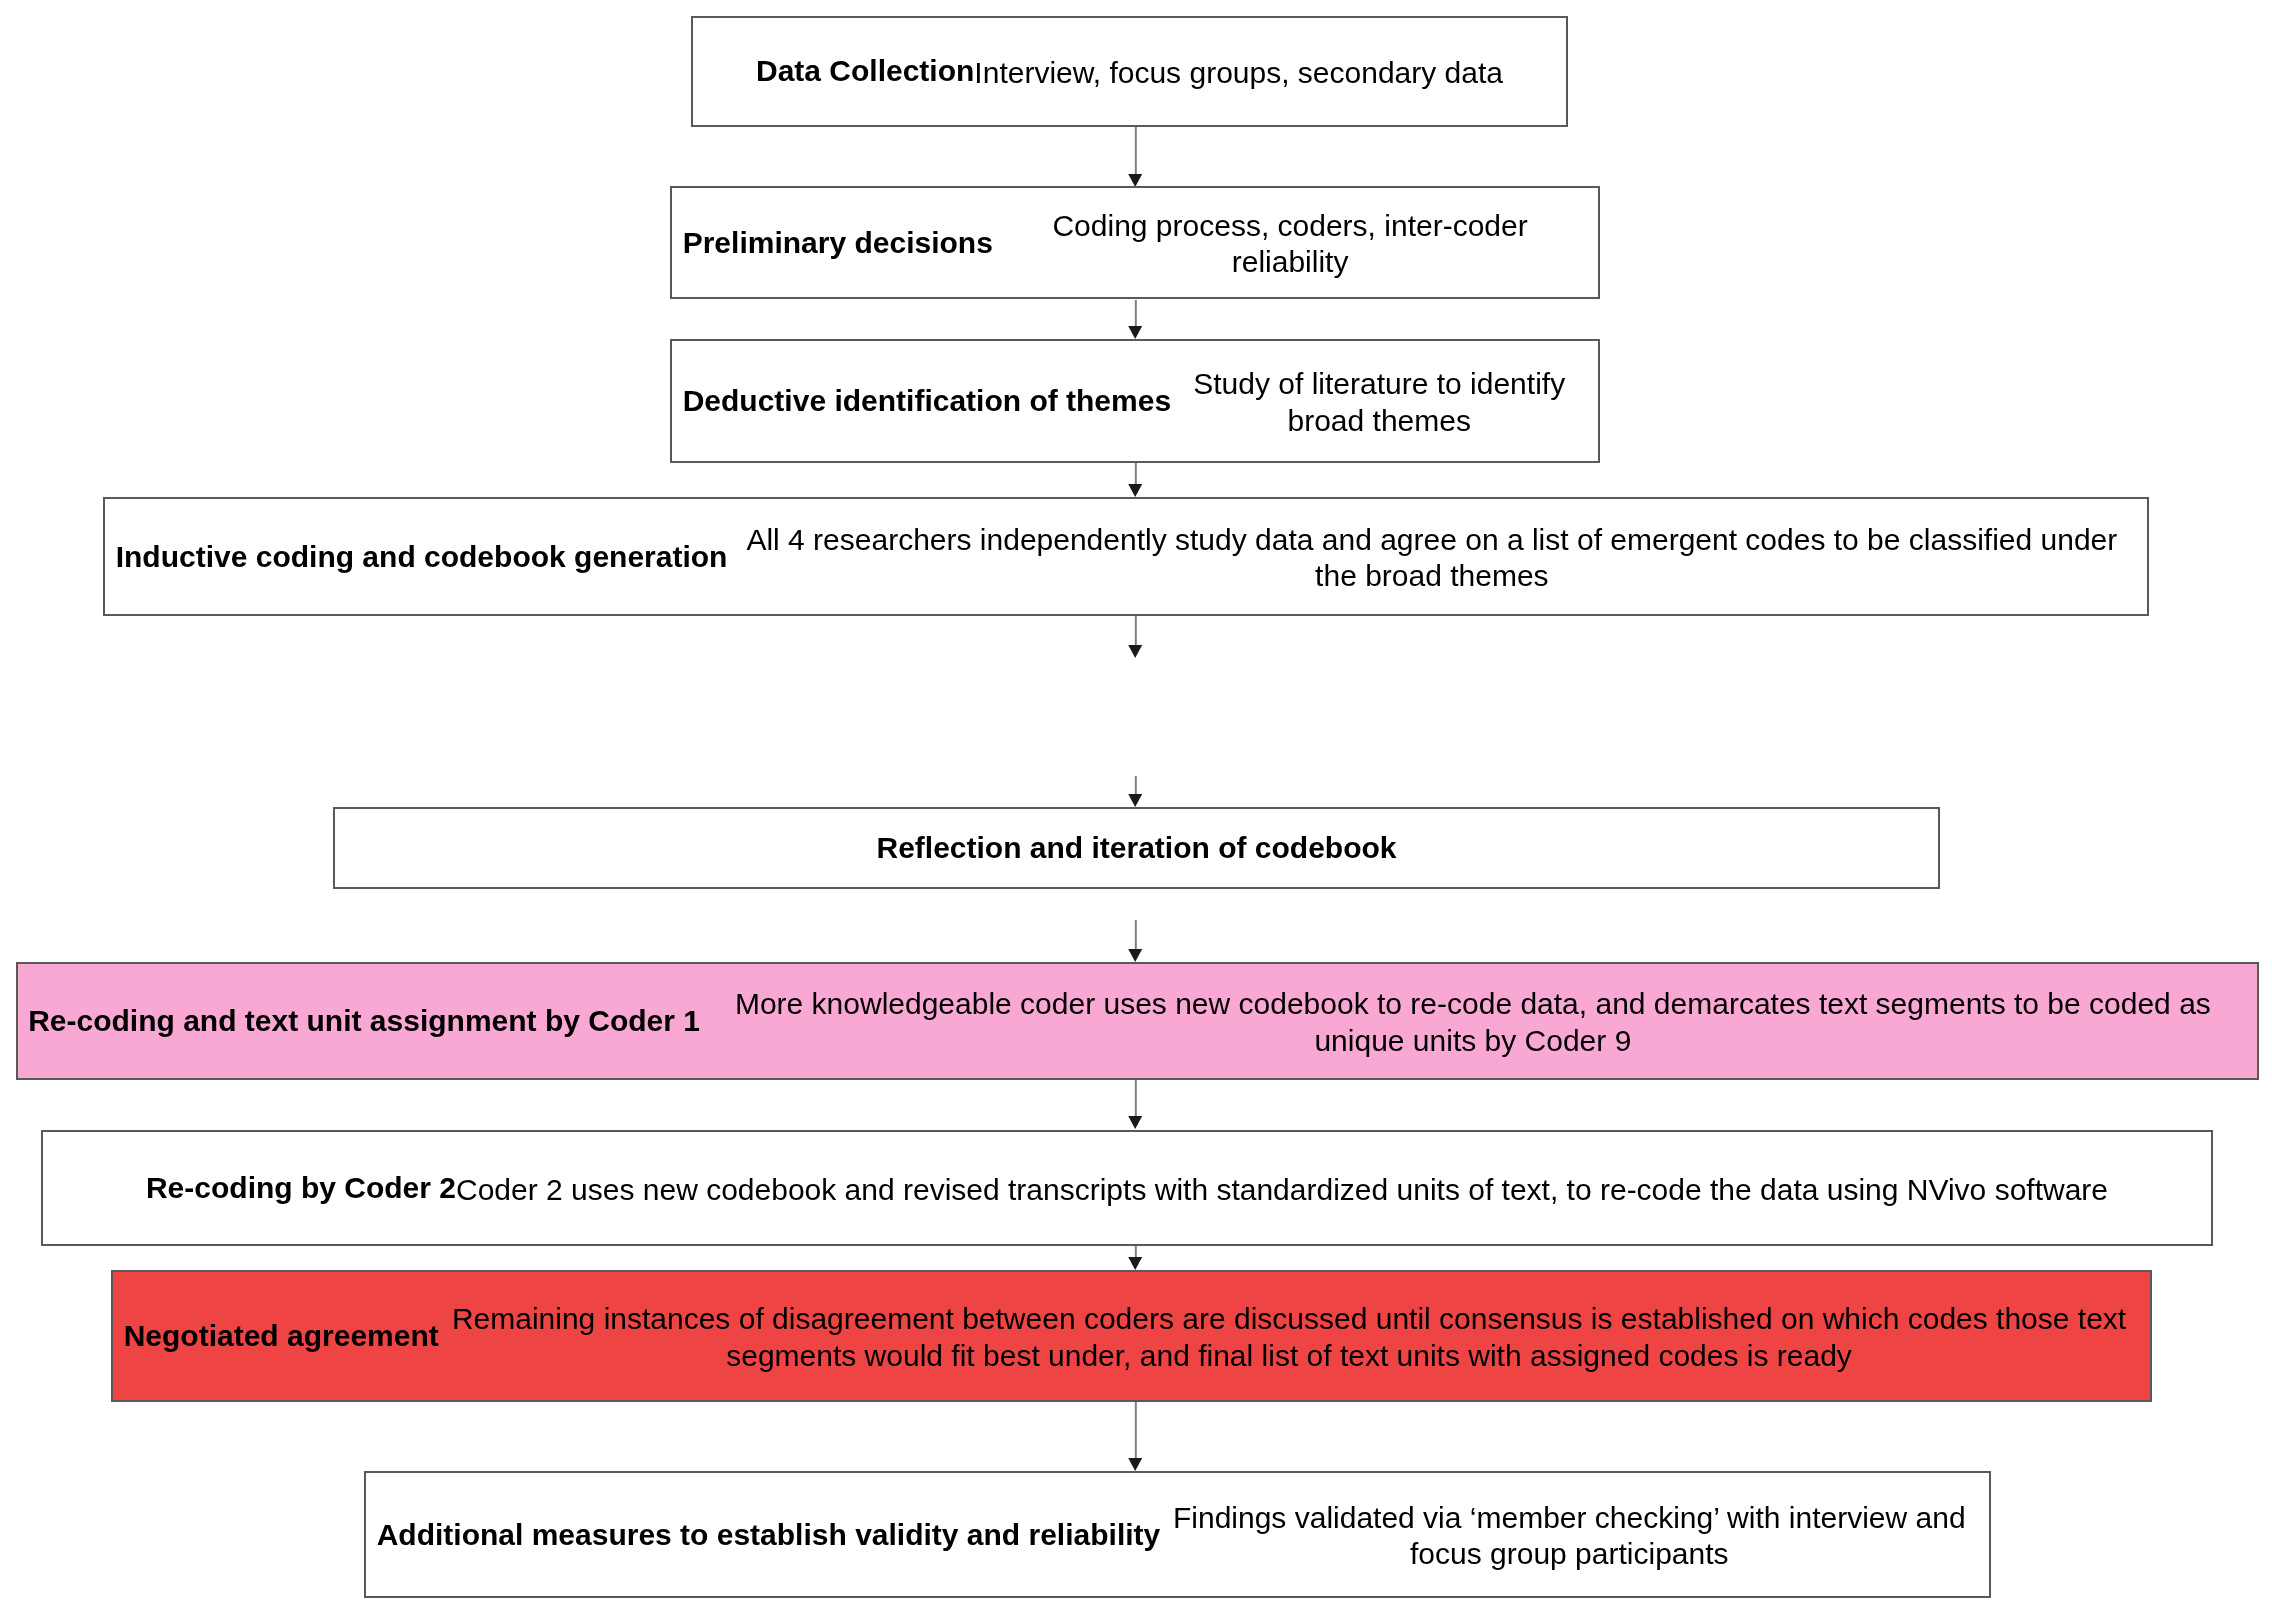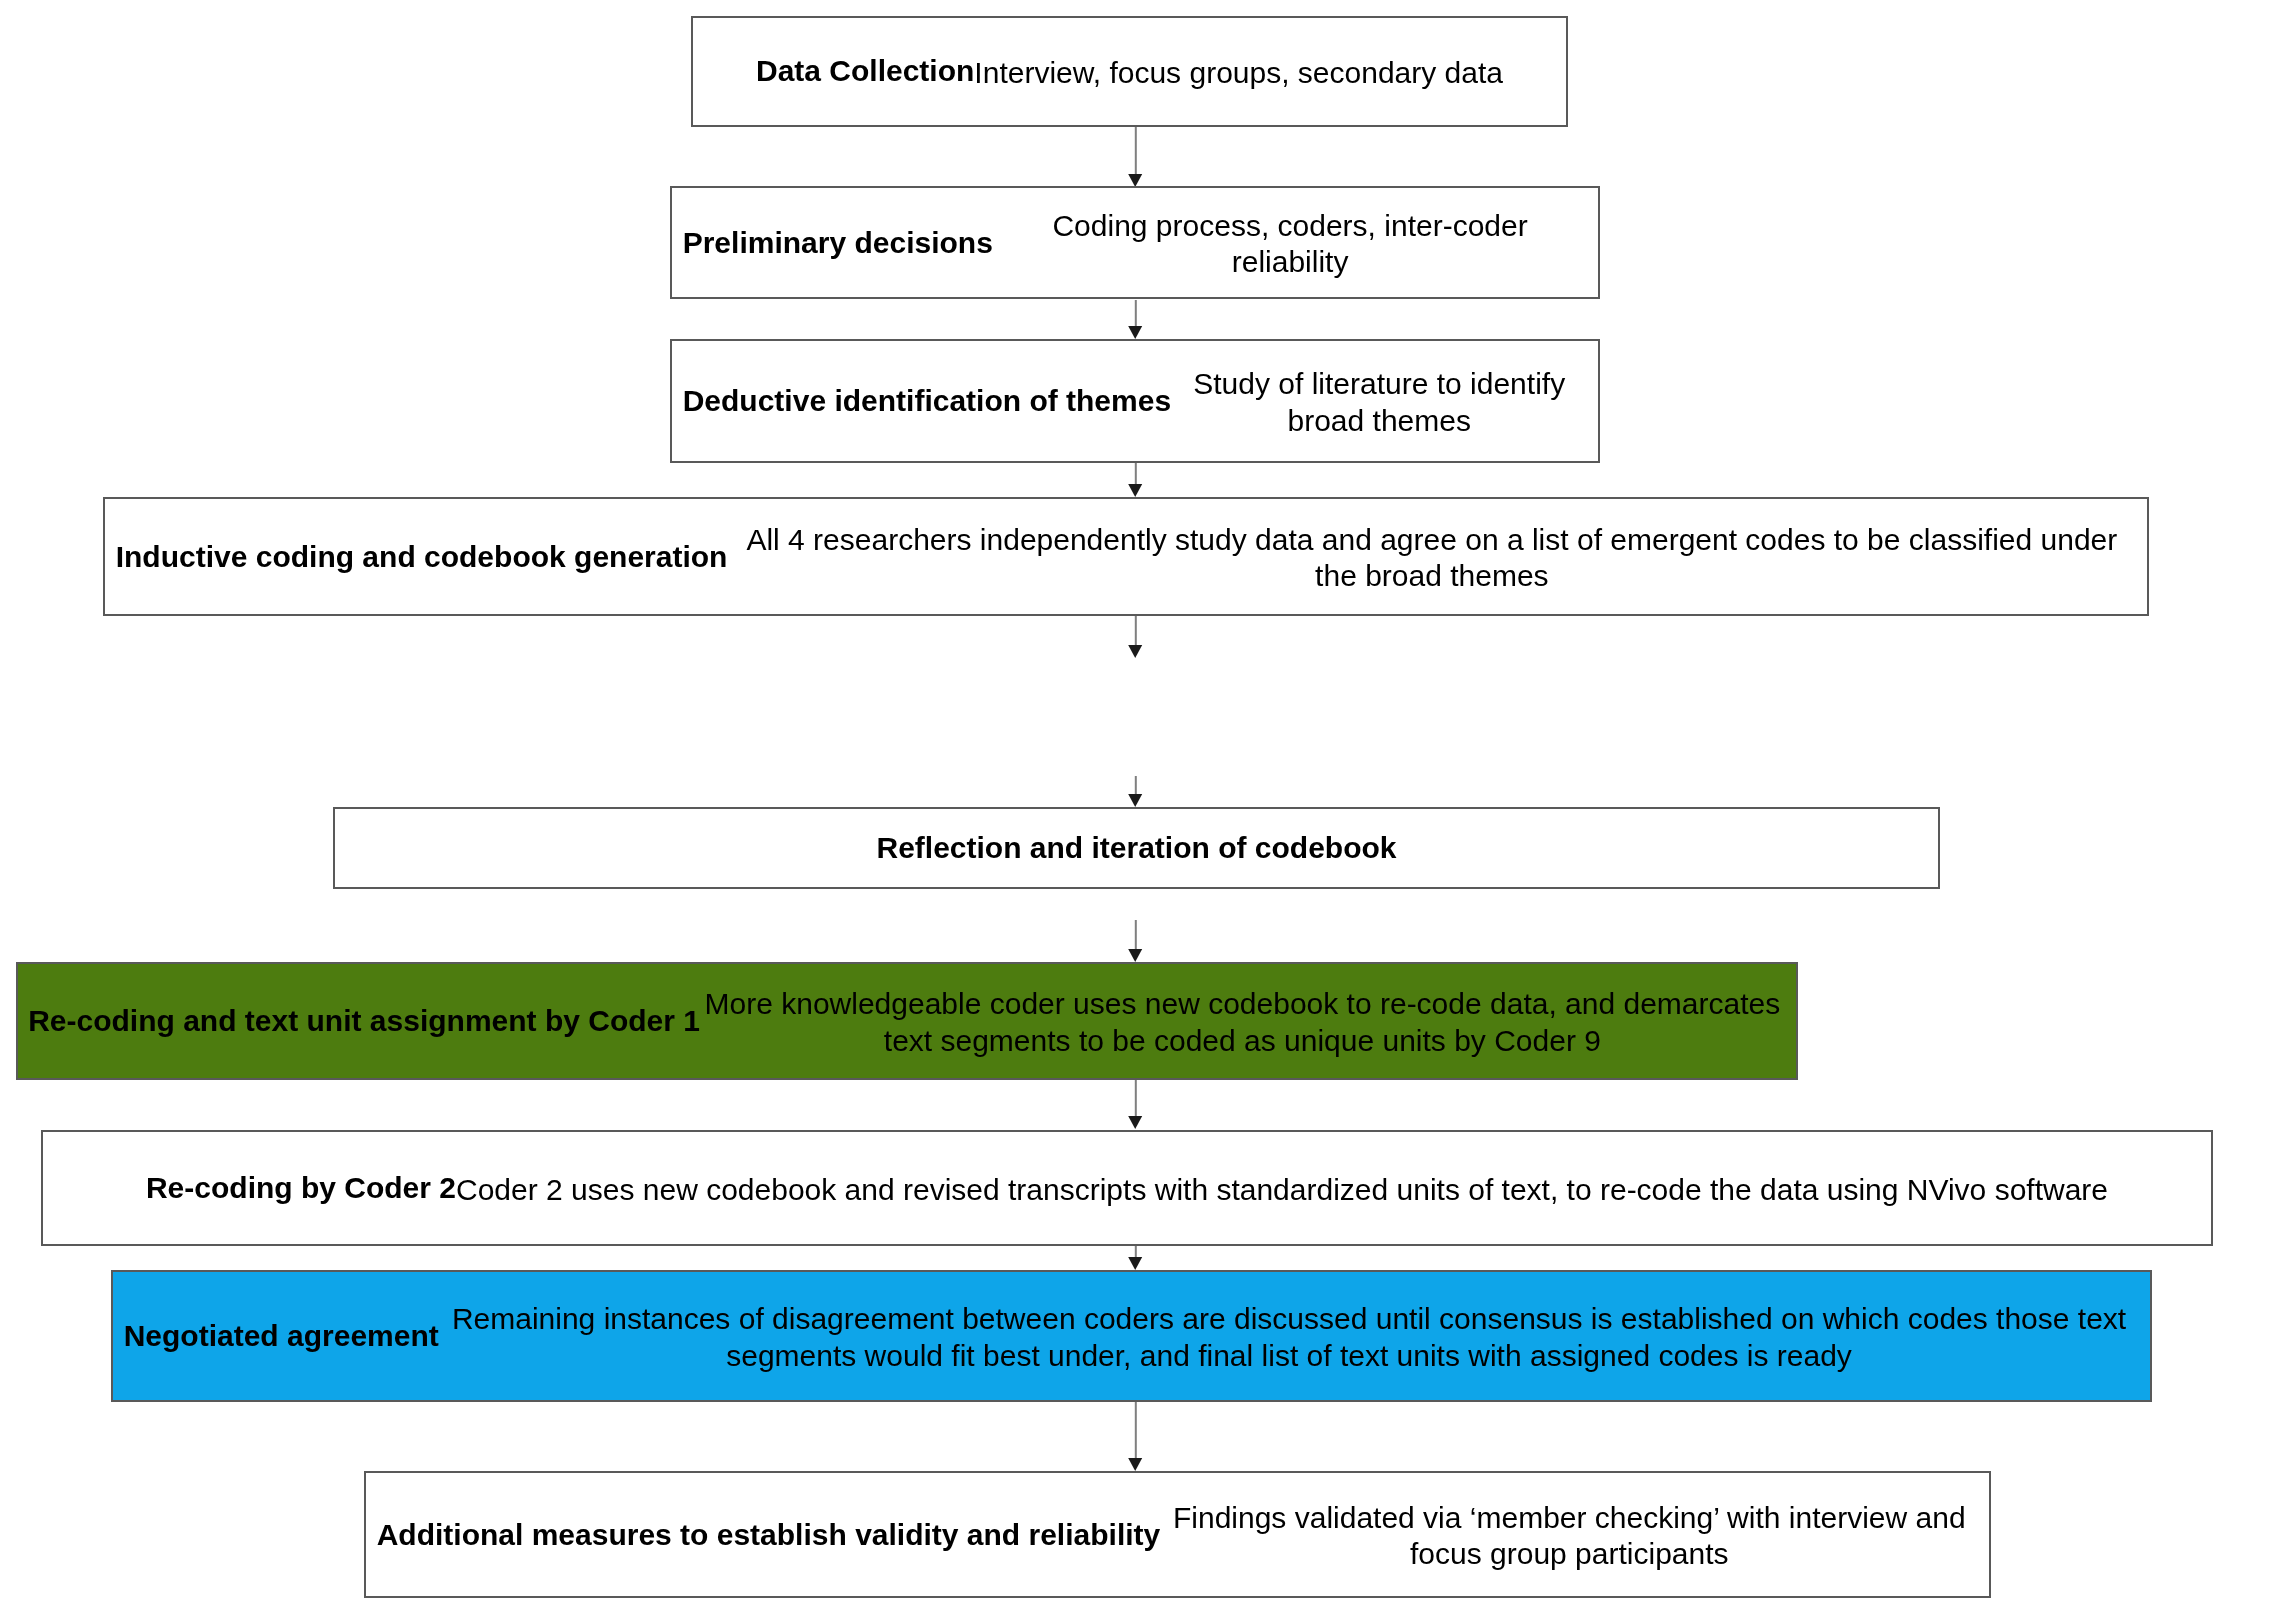--- a/index.html
+++ b/index.html
@@ -116,29 +116,29 @@
       <div class="node-title">Deductive identification of themes</div>
       <div class="node-desc">Study of literature to identify broad themes</div>
     </div>
     <div class="node" style="left: 103px; top: 497px; width: 2046px; height: 119px; border-color: rgb(89, 89, 89); background: rgb(255, 255, 255);">
       <div class="node-title">Inductive coding and codebook generation</div>
       <div class="node-desc">All 4 researchers independently study data and agree on a list of emergent codes to be classified under the broad themes</div>
     </div>
     <div class="node" style="left: 333px; top: 807px; width: 1607px; height: 82px; border-color: rgb(89, 89, 89); background: rgb(255, 255, 255);">
       <div class="node-title">Reflection and iteration of codebook</div>
     </div>
-    <div class="node" style="left: 15.5px; top: 962px; width: 1782px; height: 118px; border-color: rgb(89, 89, 89); background: #4d7c0f;">
+    <div class="node" style="left: 15.5px; top: 962px; width: 2243px; height: 118px; border-color: rgb(89, 89, 89); background: #f9a8d4;">
       <div class="node-title">Re-coding and text unit assignment by Coder 1</div>
       <div class="node-desc">More knowledgeable coder uses new codebook to re-code data, and demarcates text segments to be coded as unique units by Coder 9</div>
     </div>
     <div class="node" style="left: 41px; top: 1130px; width: 2172px; height: 116px; border-color: rgb(89, 89, 89); background: rgb(255, 255, 255);">
       <div class="node-title">Re-coding by Coder 2</div>
       <div class="node-desc">Coder 2 uses new codebook and revised transcripts with standardized units of text, to re-code the data using NVivo software</div>
     </div>
-    <div class="node" style="left: 111px; top: 1270px; width: 2041px; height: 132px; border-color: rgb(89, 89, 89); background: #0ea5e9;">
+    <div class="node" style="left: 111px; top: 1270px; width: 2041px; height: 132px; border-color: rgb(89, 89, 89); background: #ef4444;">
       <div class="node-title">Negotiated agreement</div>
       <div class="node-desc">Remaining instances of disagreement between coders are discussed until consensus is established on which codes those text segments would fit best under, and final list of text units with assigned codes is ready</div>
     </div>
     <div class="node" style="left: 364px; top: 1471px; width: 1627px; height: 127px; border-color: rgb(89, 89, 89); background: rgb(255, 255, 255);">
       <div class="node-title">Additional measures to establish validity and reliability</div>
       <div class="node-desc">Findings validated via ‘member checking’ with interview and focus group participants</div>
     </div>
   </div>
 
 

